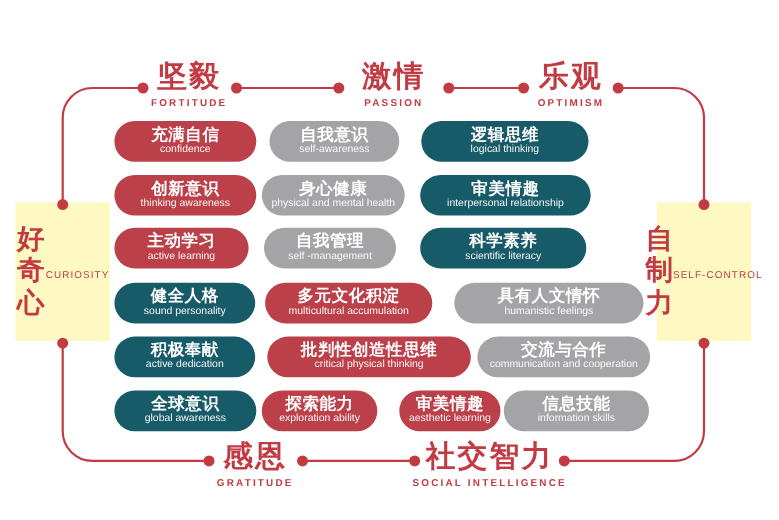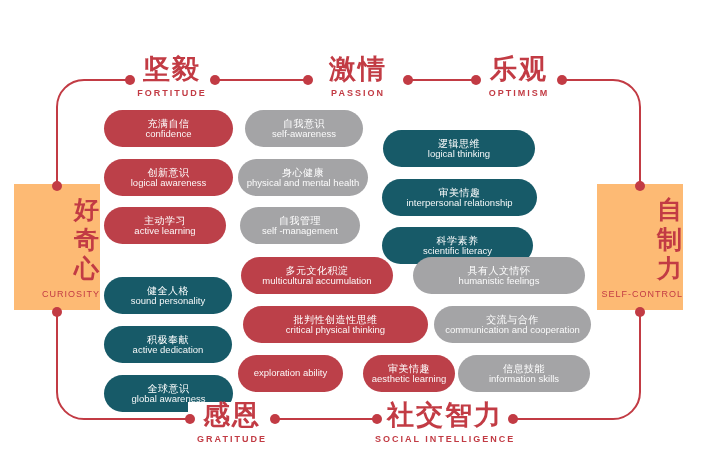--- a/index.html
+++ b/index.html
@@ -17,38 +17,38 @@
     background:var(--red);z-index:6;
   }
   
   .hnode{
     position:absolute;background:#fff;text-align:center;color:var(--red);
     z-index:5;transform:translateX(-50%);
   }
   .hzh{font-size:27px;font-weight:800;line-height:1;letter-spacing:2px;white-space:nowrap;}
   .hen{font-size:9px;font-weight:700;letter-spacing:2px;margin-top:5px;white-space:nowrap;}
   .vnode{
-    position:absolute;background:#fdba74;text-align:center;color:var(--red);
-    z-index:5;transform:translateX(-50%);display:flex;flex-direction:column;
-    align-items:flex-end;justify-content:center;
+    position:absolute;background:#fef9c3;text-align:center;color:var(--red);
+    z-index:5;transform:translateX(-50%);display:flex;
+    align-items:center;justify-content:center;
   }
   .vzh{
     width:27px;font-size:25px;font-weight:800;line-height:1.18;
     word-break:break-all;letter-spacing:0;
   }
   .ven{font-size:9px;font-weight:400;letter-spacing:1px;margin-top:5px;white-space:nowrap;}
   
   .pill{
     position:absolute;height:37px;border-radius:19px;color:#fff;text-align:center;
     display:flex;flex-direction:column;justify-content:center;box-sizing:border-box;
   }
   .pill[data-color="red"]{background:var(--pill_red);}
-  .pill[data-color="teal"]{background:var(--pill_teal);margin-top:20px;}
+  .pill[data-color="teal"]{background:var(--pill_teal);}
   .pill[data-color="gray"]{background:var(--pill_gray);}
-  .pzh{font-size:10px;font-weight:400;line-height:1.1;letter-spacing:0.5px;white-space:nowrap;}
+  .pzh{font-size:15px;font-weight:700;line-height:1.1;letter-spacing:0.5px;white-space:nowrap;}
   .pen{font-size:9.5px;line-height:1.15;opacity:0.95;white-space:nowrap;}
 </style>
 </head>
 <body>
 
 <div class="canvas">
 
   <div class="frame"></div>
 
   <div class="dot" style="left:125px;top:75px"></div>
@@ -105,21 +105,21 @@
     <div class="pzh">自我意识</div>
     <div class="pen">self-awareness</div>
   </div>
   <div class="pill" style="left:383px;top:110px;width:152px" data-color="teal">
     <div class="pzh">逻辑思维</div>
     <div class="pen">logical thinking</div>
   </div>
 
   <div class="pill" style="left:104px;top:159px;width:129px" data-color="red">
     <div class="pzh">创新意识</div>
-    <div class="pen">logical awareness</div>
+    <div class="pen">thinking awareness</div>
   </div>
   <div class="pill" style="left:238px;top:159px;width:130px" data-color="gray">
     <div class="pzh">身心健康</div>
     <div class="pen">physical and mental health</div>
   </div>
   <div class="pill" style="left:382px;top:159px;width:155px" data-color="teal">
     <div class="pzh">审美情趣</div>
     <div class="pen">interpersonal relationship</div>
   </div>
 
@@ -160,20 +160,21 @@
   <div class="pill" style="left:434px;top:306px;width:157px" data-color="gray">
     <div class="pzh">交流与合作</div>
     <div class="pen">communication and cooperation</div>
   </div>
 
   <div class="pill" style="left:104px;top:355px;width:129px" data-color="teal">
     <div class="pzh">全球意识</div>
     <div class="pen">global awareness</div>
   </div>
   <div class="pill" style="left:238px;top:355px;width:105px" data-color="red">
+    <div class="pzh">探索能力</div>
     <div class="pen">exploration ability</div>
   </div>
   <div class="pill" style="left:363px;top:355px;width:92px" data-color="red">
     <div class="pzh">审美情趣</div>
     <div class="pen">aesthetic learning</div>
   </div>
   <div class="pill" style="left:458px;top:355px;width:132px" data-color="gray">
     <div class="pzh">信息技能</div>
     <div class="pen">information skills</div>
   </div>

